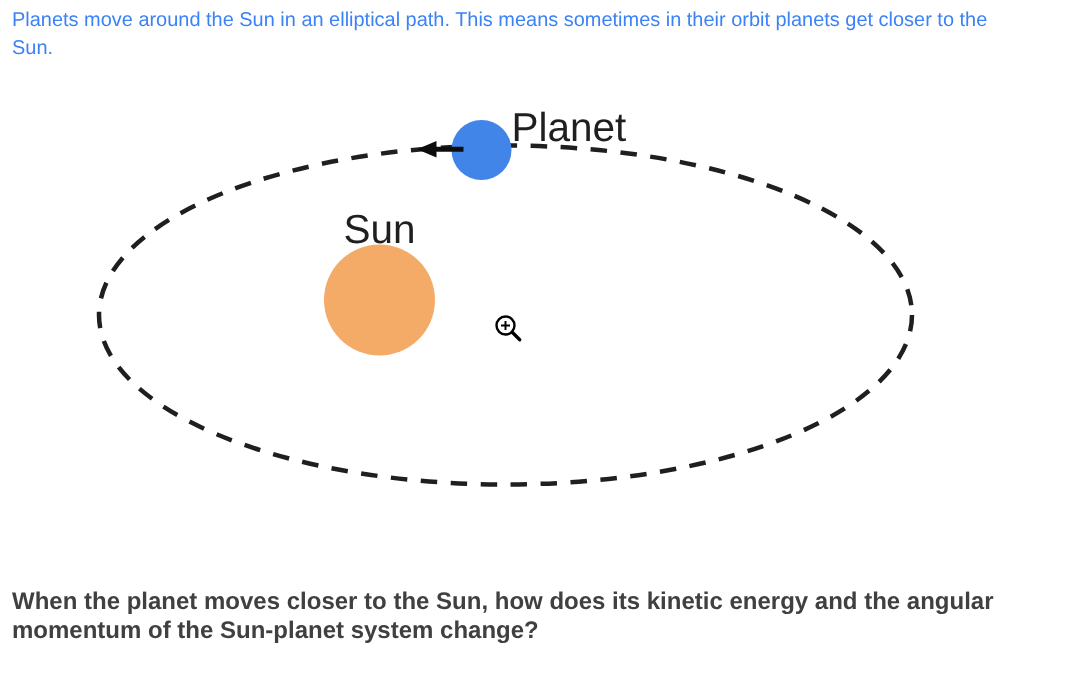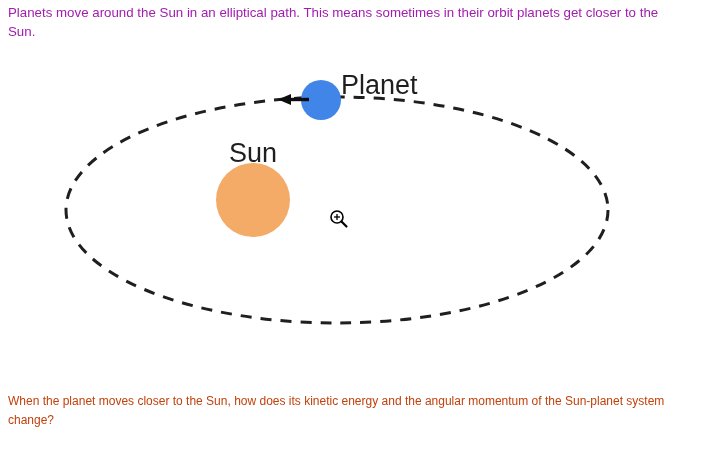--- a/index.html
+++ b/index.html
@@ -17,45 +17,45 @@
     -webkit-font-smoothing: antialiased;
   }
 
   .intro-text {
     position: absolute;
     left: 8px;
     top: 3px;
     width: 660px;
     font-size: 13.3px;
     line-height: 19px;
-    color: #a21caf;
+    color: #3b82f6;
     font-weight: 400;
   }
 
   .diagram {
     position: absolute;
     left: 0px;
     top: 45px;
     width: 724px;
     height: 330px;
   }
 
   .diagram svg {
     display: block;
   }
 
   .question-text {
     position: absolute;
     left: 8px;
     top: 392px;
     width: 660px;
-    font-size: 12px;
+    font-size: 16px;
     line-height: 19px;
-    font-weight: normal;
-    color: #c2410c;
+    font-weight: bold;
+    color: #404040;
   }
 
   .cursor-layer {
     position: absolute;
     left: 329px;
     top: 209px;
     width: 20px;
     height: 20px;
     pointer-events: none;
   }

